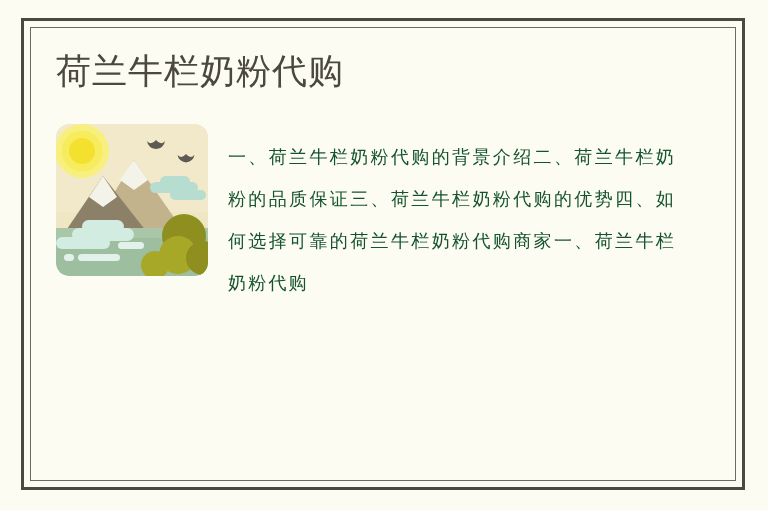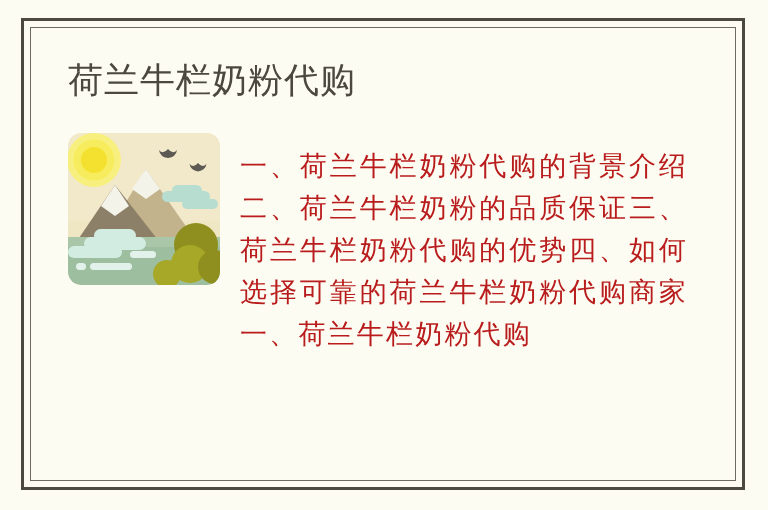--- a/index.html
+++ b/index.html
@@ -42,24 +42,23 @@
     height: 454px;
     border: 1px solid #6d6b5d;
     box-sizing: border-box;
     pointer-events: none;
   }
 
   
   .content {
     position: absolute;
     left: 56px;
-    top: 55px;
+    top: 46px;
     width: 620px;
     height: 400px;
-    margin-left: 12px;
   }
 
   .title {
     font-family: "Liberation Sans", "DejaVu Sans", sans-serif;
     font-size: 35px;
     line-height: 50px;
     letter-spacing: 1px;
     color: #4a483f;
     font-weight: 400;
     margin: 0;
@@ -84,23 +83,23 @@
     width: 152px;
     height: 152px;
     border-radius: 13px;
   }
 
   
   .article {
     flex: 1 1 auto;
     margin-left: 20px;
     font-family: "DejaVu Serif", "Liberation Serif", serif;
-    font-size: 27px;
+    font-size: 18px;
     line-height: 42px;
-    color: #b91c1c;
+    color: #14532d;
     letter-spacing: 2.2px;
     text-align: justify;
     word-break: break-all;
     padding-top: 12px;
   }
 </style>
 </head>
 <body>
 
 <div class="page">

